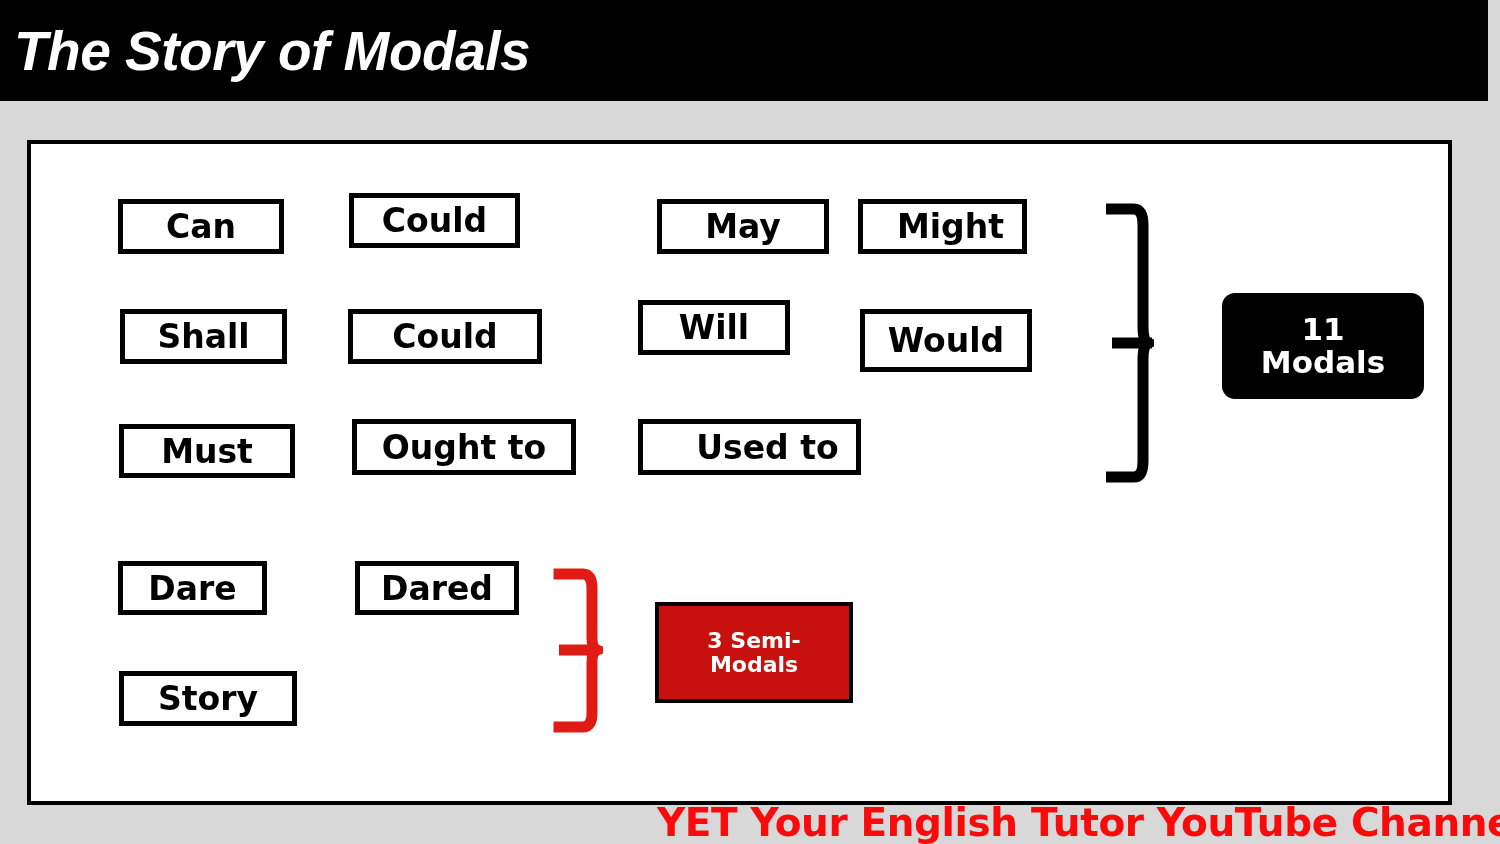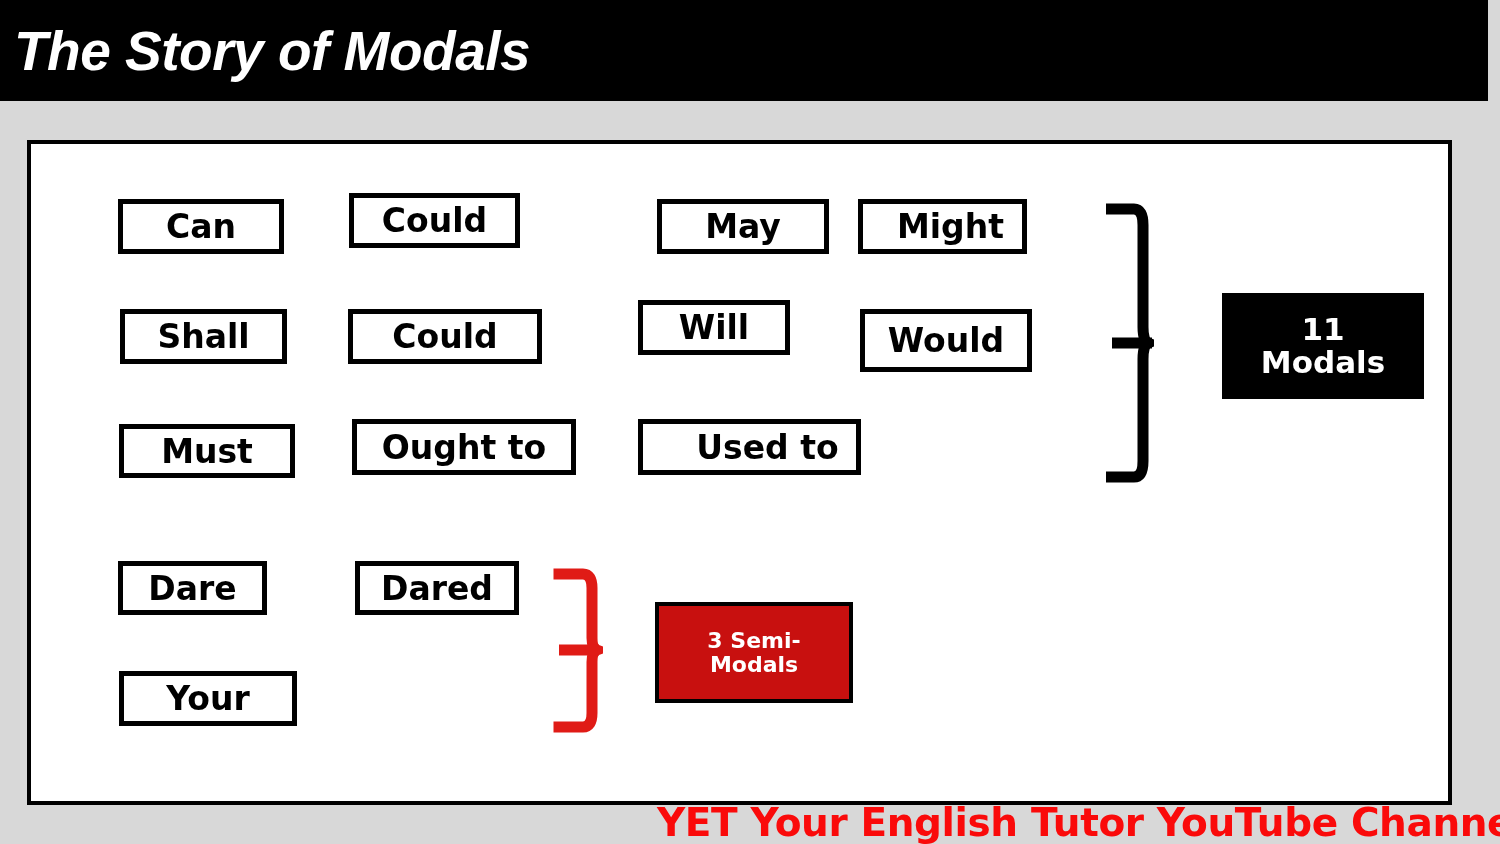--- a/index.html
+++ b/index.html
@@ -86,20 +86,21 @@
     line-height: 1.08;
     text-align: center;
   }
   #modal-count-box {
     left: 1191px;
     top: 149px;
     width: 202px;
     height: 106px;
     background: #000000;
     font-size: 31px;
+    border-radius: 13px;
   }
   #semi-modal-box {
     left: 624px;
     top: 458px;
     width: 198px;
     height: 101px;
     background: #c8100f;
     border: 4px solid #000000;
     box-sizing: border-box;
     font-size: 22px;
@@ -163,21 +164,21 @@
       <div class="modal-box" style="left: 607px; top: 275px; width: 223px; height: 56px; padding-left: 36px;">
         <span>Used to</span>
       </div>
       <div class="modal-box" style="left: 87px; top: 417px; width: 149px; height: 54px;">
         <span>Dare</span>
       </div>
       <div class="modal-box" style="left: 324px; top: 417px; width: 164px; height: 54px;">
         <span>Dared</span>
       </div>
       <div class="modal-box" style="left: 88px; top: 527px; width: 178px; height: 55px;">
-        <span>Your</span>
+        <span>Story</span>
       </div>
     </div>
 
   <div class="brace" id="brace-modals" style="left: 1075px; top: 59px;">
     <svg width="48" height="280" viewBox="0 0 48 280" aria-hidden="true">
       <path d="M38 6 L14 6 Q5 6 5 22 L5 124 Q5 138 0 140 Q5 142 5 156 L5 258 Q5 274 14 274 L38 274" fill="none" stroke="#000000" stroke-width="11" stroke-linecap="square" stroke-linejoin="miter" transform="translate(42,0) scale(-1,1)"></path>
       <path d="M6 140 L46 140" stroke="#000000" stroke-width="11" fill="none"></path>
     </svg>
   </div>
 

